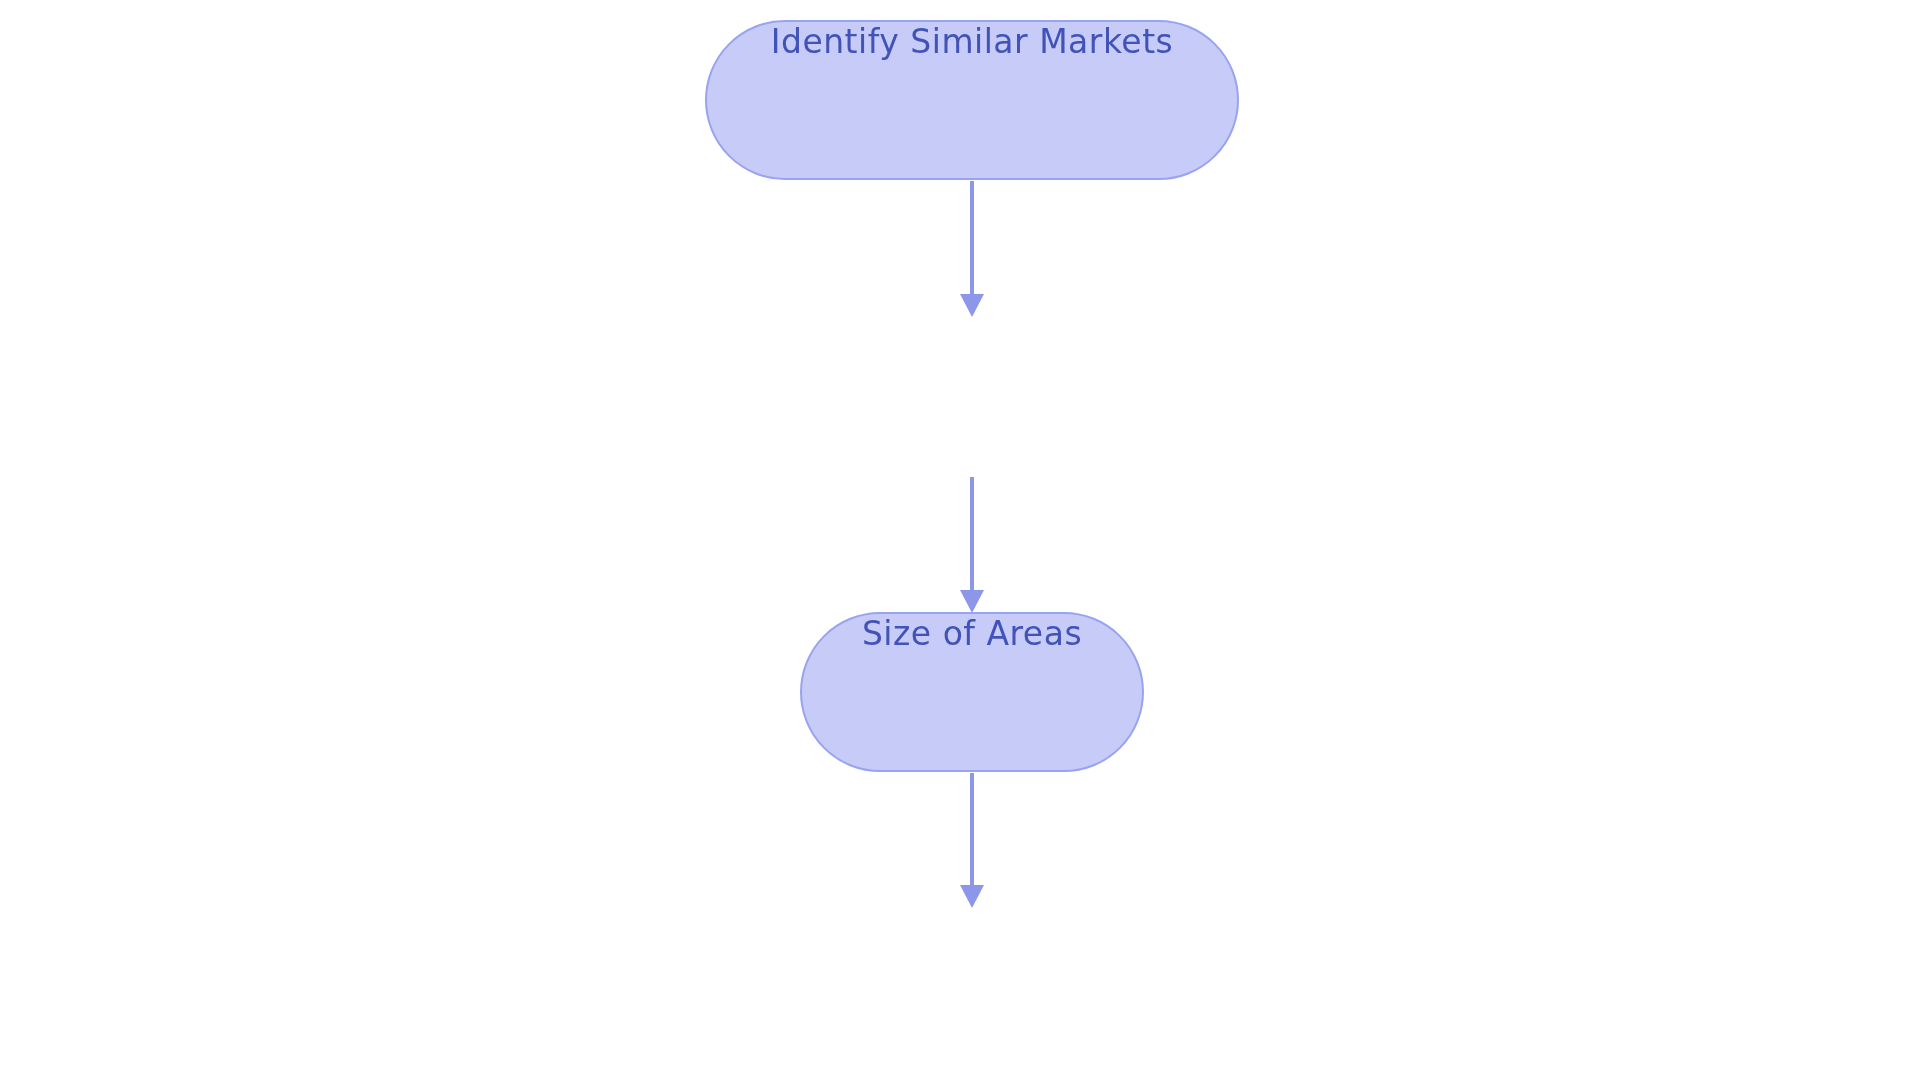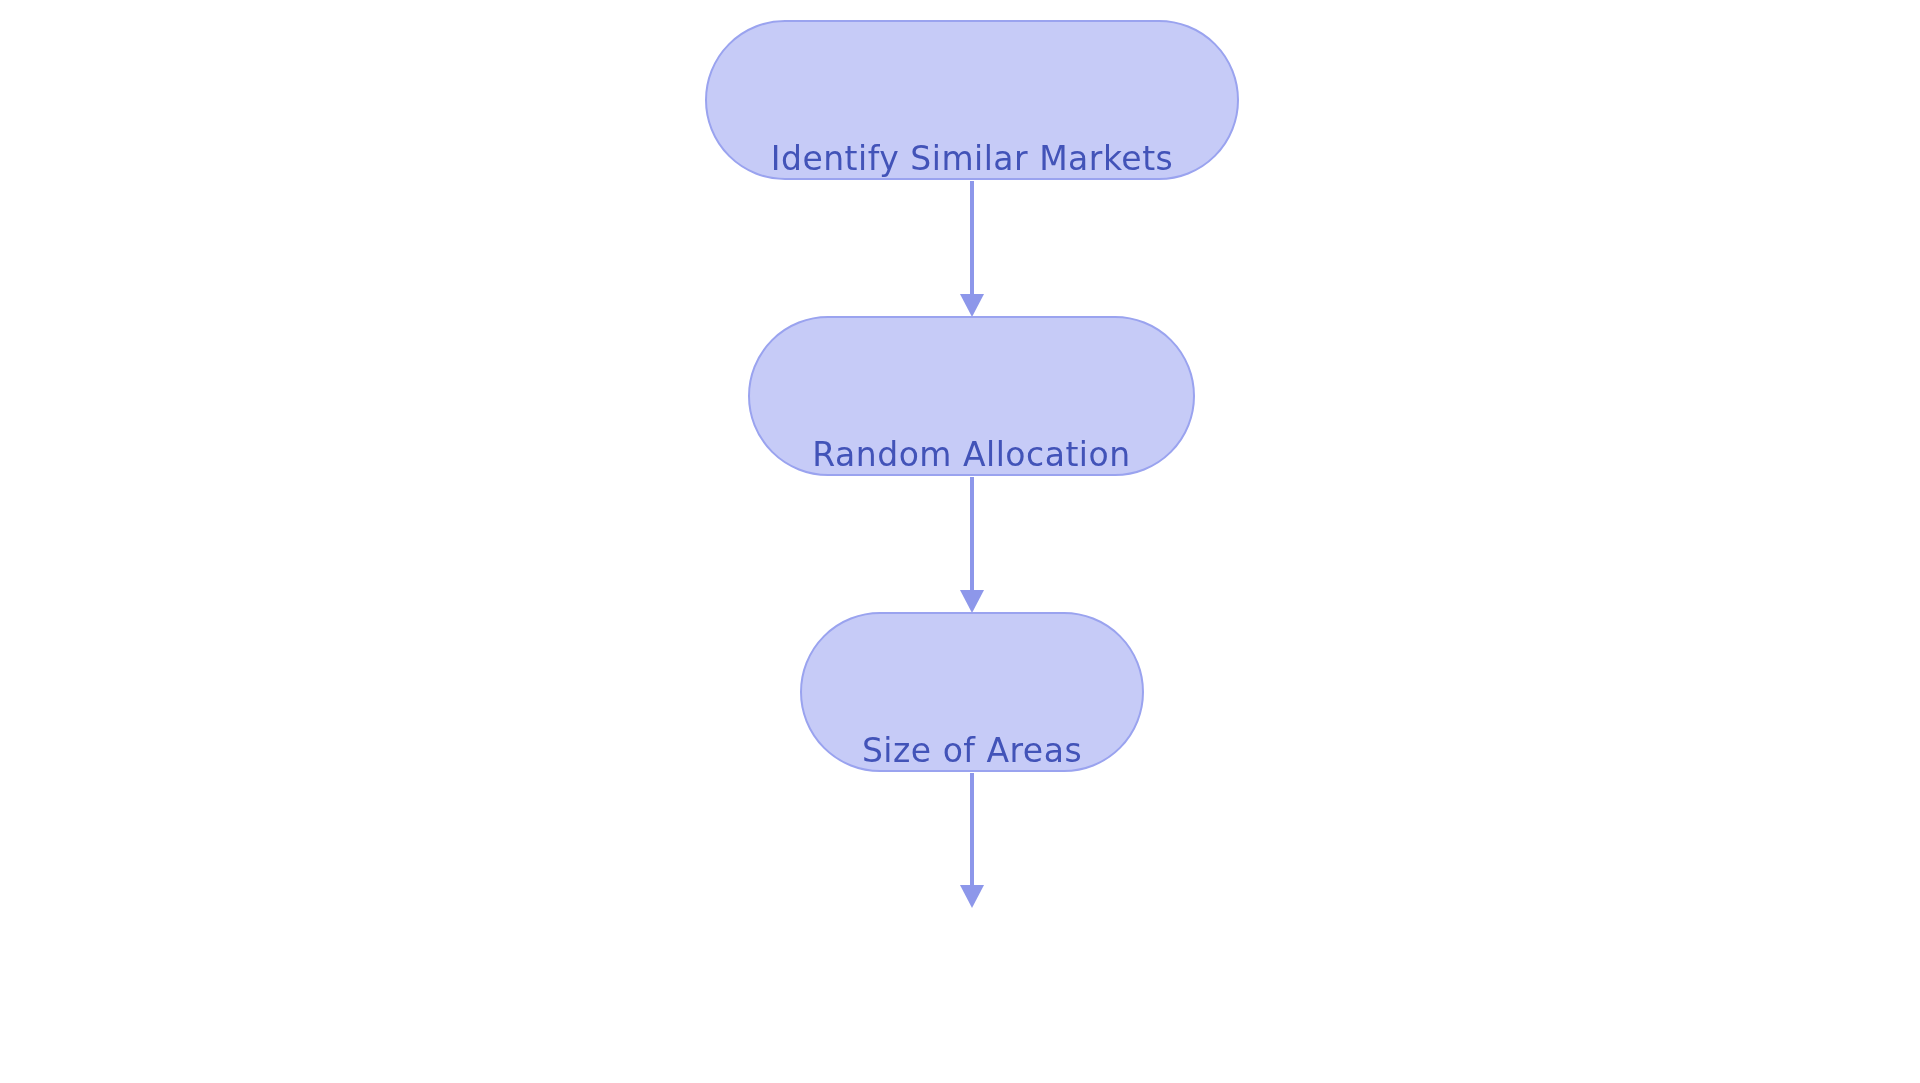--- a/index.html
+++ b/index.html
@@ -23,21 +23,21 @@
     height: 1083px;
     background: var(--background);
   }
   .flow-node {
     position: absolute;
     height: 160px;
     border-radius: 80px;
     background: var(--node-fill);
     border: 2px solid var(--node-border);
     display: flex;
-    align-items: flex-end;
+    align-items: flex-start;
     justify-content: center;
     color: var(--node-text);
     font-size: 33px;
     font-weight: 400;
     letter-spacing: 0.5px;
     text-align: center;
     white-space: nowrap;
   }
   .n1 { left: 705px; top: 20px;  width: 534px; }
   .n2 { left: 748px; top: 316px; width: 447px; }
@@ -77,22 +77,19 @@
     <g>
       <line class="edge-line" x1="972" y1="773" x2="972" y2="889"></line>
       <polygon class="edge-head" points="960,885 984,885 972,908"></polygon>
     </g>
   </svg>
 
   <div class="flow-node n1">
     <span>Identify Similar Markets</span>
   </div>
 
-  <div class="flow-node n2">
-    <span>Random Allocation</span>
-  </div>
 
   <div class="flow-node n3">
     <span>Size of Areas</span>
   </div>
 
 
 </div>
 
 </body></html>

